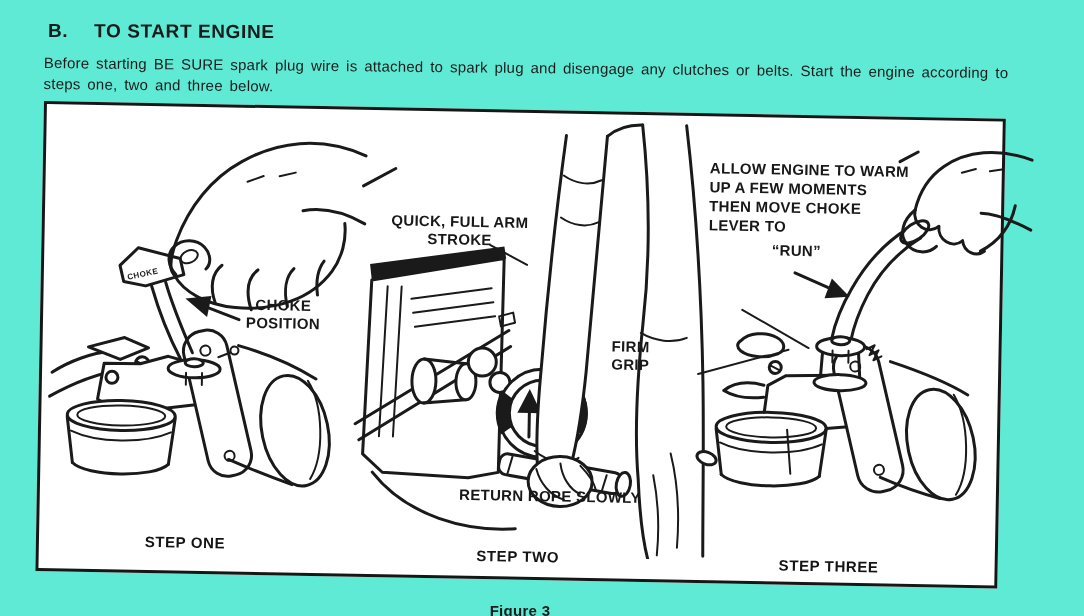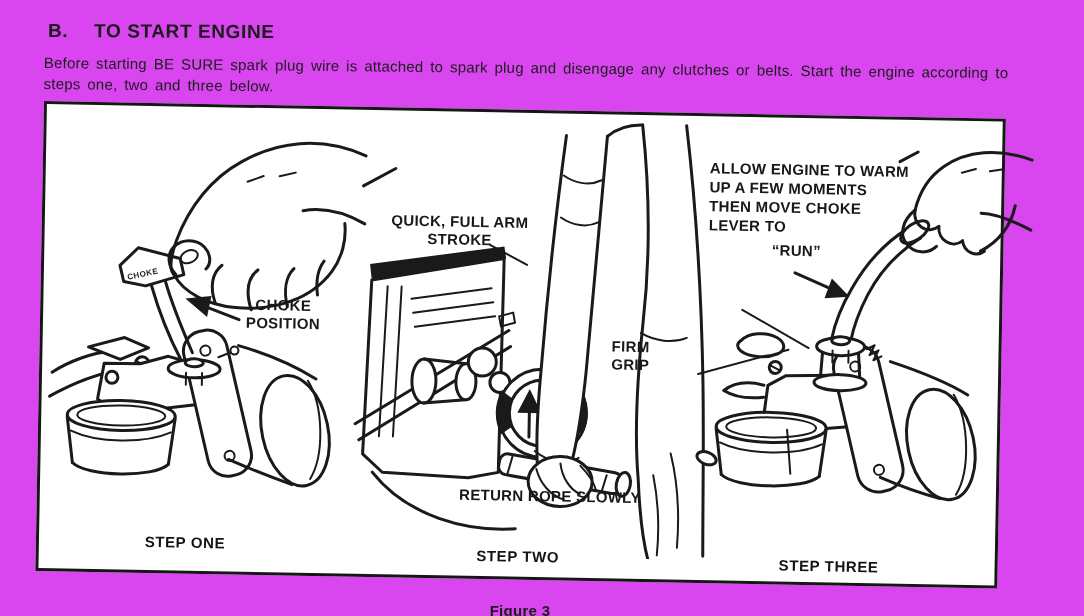--- a/index.html
+++ b/index.html
@@ -1,17 +1,17 @@
 <!DOCTYPE html>
 <html><head>
 <meta charset="utf-8">
 <style>
   html,body{margin:0;padding:0;}
   body{background:#ffffff;font-family:"Liberation Sans",sans-serif;}
-  #page{position:relative;width:1084px;height:616px;background:#d946ef;overflow:hidden;color:#1b1b1b;}
+  #page{position:relative;width:1084px;height:616px;background:#5eead4;overflow:hidden;color:#1b1b1b;}
 
   
   .heading{position:absolute;left:48px;top:20px;font-size:19px;font-weight:600;
            letter-spacing:.6px;transform:rotate(.3deg);transform-origin:0 0;white-space:nowrap;}
   .heading .letter{display:inline-block;margin-right:26px;}
   .intro{position:absolute;left:44px;top:52px;width:1012px;font-size:15px;line-height:21px;
          letter-spacing:.2px;word-spacing:2.5px;transform:rotate(.6deg);transform-origin:0 0;}
 
   
   .frame{position:absolute;left:44px;top:101px;width:956px;height:464px;

